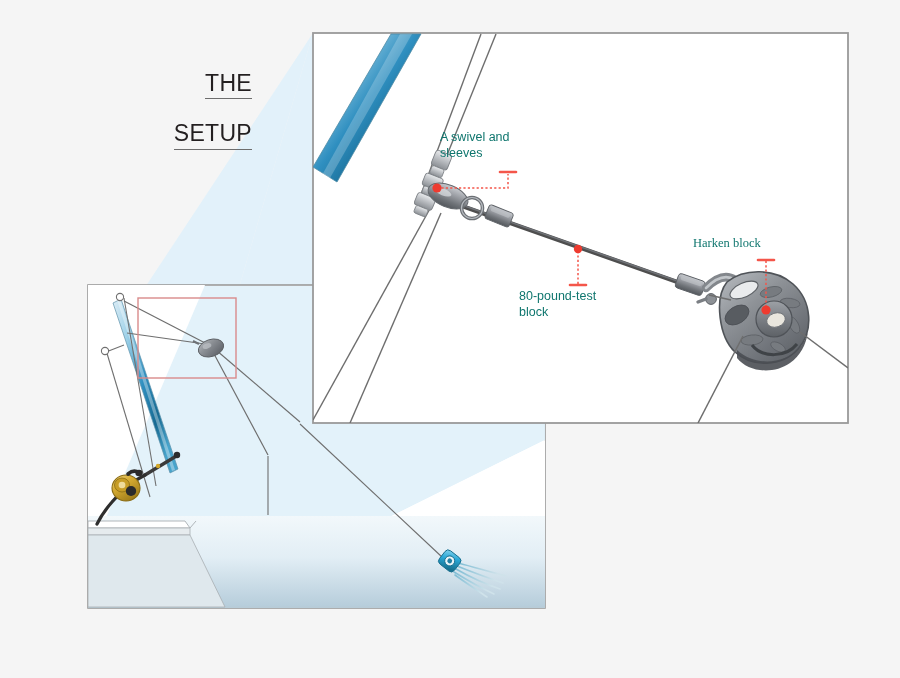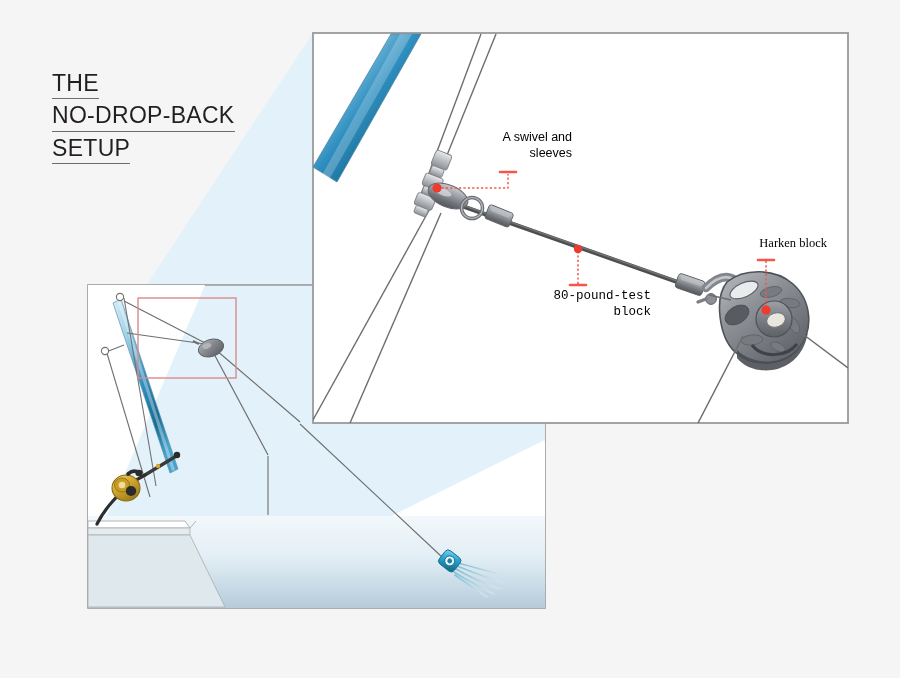--- a/index.html
+++ b/index.html
@@ -25,40 +25,41 @@
     left: 0; top: 0;
     width: 900px;
     height: 678px;
     overflow: visible;
   }
   .title-block {
     position: absolute;
     left: 52px;
     top: 72px;
     width: 200px;
+    text-align: right;
   }
   .title-line {
     font-family: "Liberation Sans", sans-serif;
     font-size: 23px;
     font-weight: 400;
     color: #231f20;
     letter-spacing: 0.3px;
     line-height: 1.02;
     white-space: nowrap;
     display: inline-block;
     border-bottom: 1.4px solid #6d6d6d;
     padding-bottom: 3px;
     margin-bottom: 5px;
   }
   .label {
     position: absolute;
     font-family: "Liberation Sans", sans-serif;
     font-size: 12.5px;
-    color: #000000;
-    text-align: right;
+    color: #0f766e;
+    text-align: left;
     line-height: 1.28;
     white-space: nowrap;
   }
 </style>
 </head>
 <body>
 
 <div id="stage">
 
   <svg class="layer" viewBox="0 0 900 678">
@@ -123,21 +124,21 @@
     <g>
       <polygon points="236,298 313,33 313,423 236,378" fill="#e2f1fa"></polygon>
       <polygon points="236,298 313,33 138,298" fill="#e2f1fa"></polygon>
       <polygon points="138,298 236,298 236,378 138,378" fill="#e2f1fa"></polygon>
       <polygon points="236,378 313,423 236,440" fill="#e2f1fa" opacity="0"></polygon>
     </g>
   </svg>
 
   <div class="title-block">
     <div class="title-line">THE</div><br>
-    <div class="title-line">NO-DROP-BACK</div><br>
+    <br>
     <div class="title-line">SETUP</div>
   </div>
 
   <svg class="layer" viewBox="0 0 900 678">
     <defs>
       <clipPath id="clipInset">
           <rect x="88" y="285" width="457" height="323"></rect>
         </clipPath>
     </defs>
 
@@ -340,21 +341,21 @@
         </g>
       </g>
     </g>
   </svg>
 
   <div class="label" style="left:440px; top:129px; width:132px;">
     <div>A swivel and</div>
     <div>sleeves</div>
   </div>
 
-  <div class="label" style="left:519px; top:288px; width:132px;font-family:Liberation Mono, monospace;">
+  <div class="label" style="left:519px; top:288px; width:132px;">
     <div>80-pound-test</div>
     <div>block</div>
   </div>
 
   <div class="label" style="left:693px; top:235px; width:134px;font-family:Liberation Serif, serif;">
     <div>Harken block</div>
   </div>
 
 </div>
 

